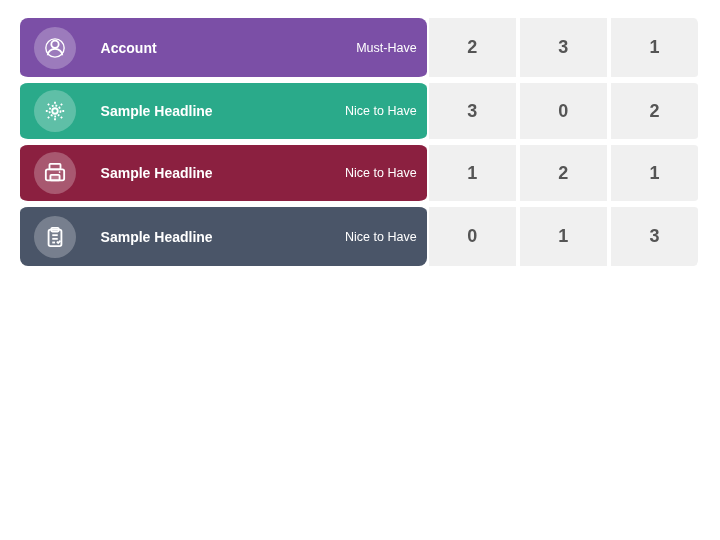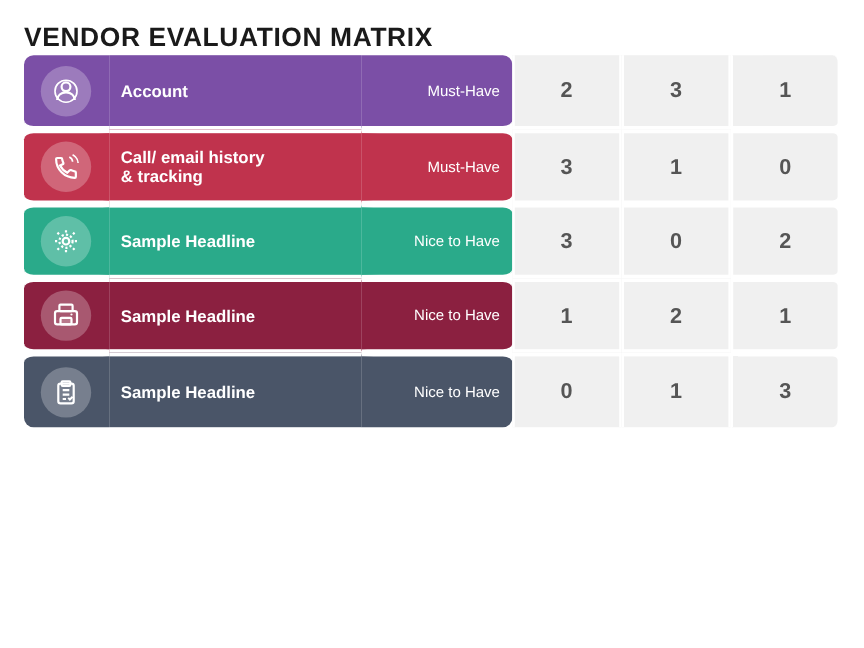--- a/index.html
+++ b/index.html
@@ -126,54 +126,38 @@
     }
     
     .cell-icon {
       border-radius: 8px 0 0 8px;
     }
   </style>
 </head>
 <body>
 
 <div class="page">
-  <h1 class="main-title">VENDOR EVALUATION MATRIX</h1>
 
   <table class="matrix-table">
     <tbody id="table-body">
     <tr class="row-purple">
           <td class="cell-icon">
             <div class="icon-circle">
               <svg viewBox="0 0 24 24" width="22" height="22" fill="none" stroke="white" stroke-width="2">
     <circle cx="12" cy="8" r="4"></circle>
                 <path d="M4 20c0-4 3.6-7 8-7s8 3 8 7"></path>
     <circle cx="12" cy="12" r="10" stroke-width="1.5" fill="none"></circle>
   </svg>
             </div>
           </td>
           <td class="cell-label">Account</td>
           <td class="cell-type">Must-Have</td>
           <td class="cell-value">2</td>
           <td class="cell-value">3</td>
           <td class="cell-value">1</td>
-        </tr>
-        <tr class="row-crimson">
-          <td class="cell-icon">
-            <div class="icon-circle">
-              <svg viewBox="0 0 24 24" width="22" height="22" fill="none" stroke="white" stroke-width="2">
-    <path d="M6.6 10.8a15 15 0 006.6 6.6l2.2-2.2a1 1 0 011-.25 11.4 11.4 0 003.55 1.14 1 1 0 011 1V21a1 1 0 01-1 1A17 17 0 013 5a1 1 0 011-1h3.5a1 1 0 011 1 11.4 11.4 0 001.14 3.55 1 1 0 01-.25 1L6.6 10.8z"></path>
-    <path d="M15 3s3 1.5 3 4.5M18 1s5 2.5 5 7.5" stroke-width="1.5"></path>
-  </svg>
-            </div>
-          </td>
-          <td class="cell-label">Call/ email history<br>&amp; tracking</td>
-          <td class="cell-type">Must-Have</td>
-          <td class="cell-value">3</td>
-          <td class="cell-value">1</td>
-          <td class="cell-value">0</td>
         </tr>
         <tr class="row-teal2">
           <td class="cell-icon">
             <div class="icon-circle">
               <svg viewBox="0 0 24 24" width="22" height="22" fill="none" stroke="white" stroke-width="2">
     <circle cx="12" cy="12" r="3"></circle>
     <path d="M12 2v2M12 20v2M4.22 4.22l1.42 1.42M18.36 18.36l1.42 1.42M2 12h2M20 12h2M4.22 19.78l1.42-1.42M18.36 5.64l1.42-1.42"></path>
     <circle cx="12" cy="12" r="6" stroke-dasharray="2 2"></circle>
   </svg>
             </div>

